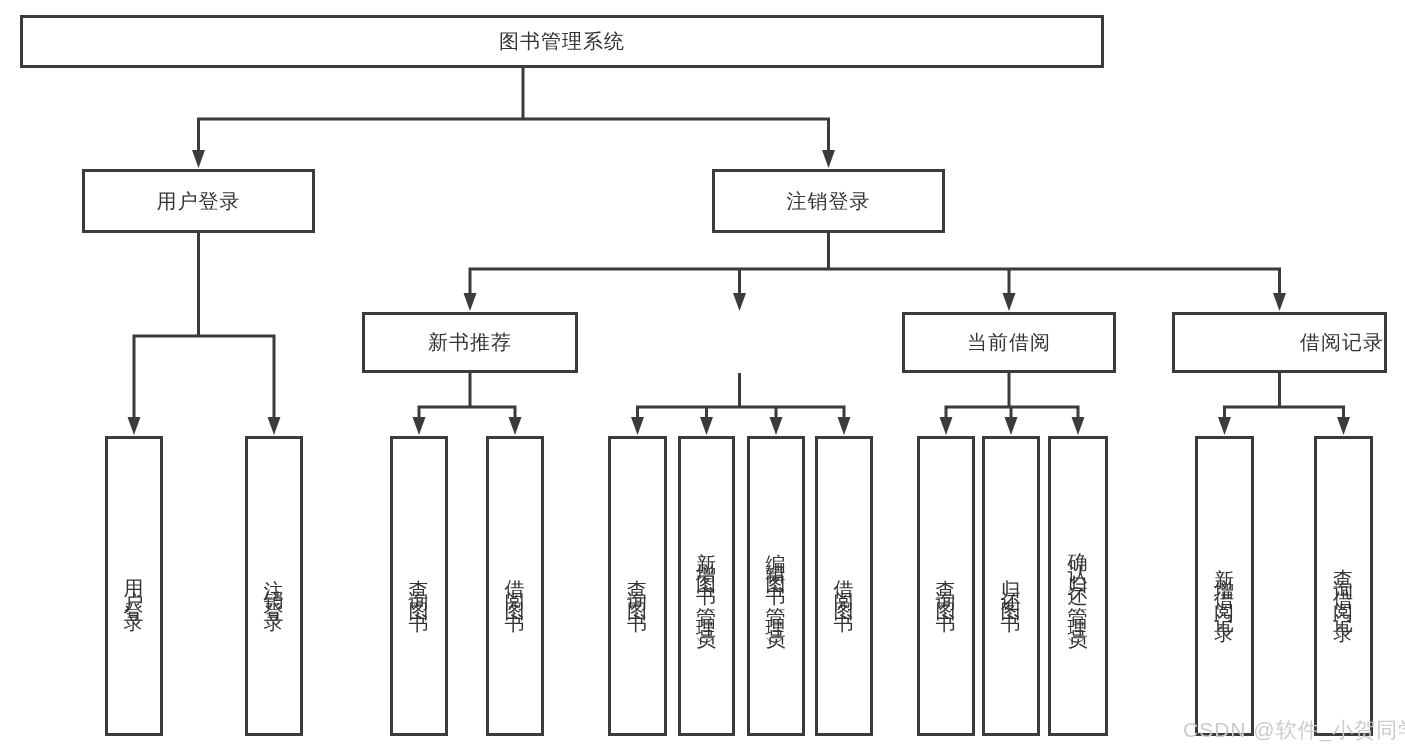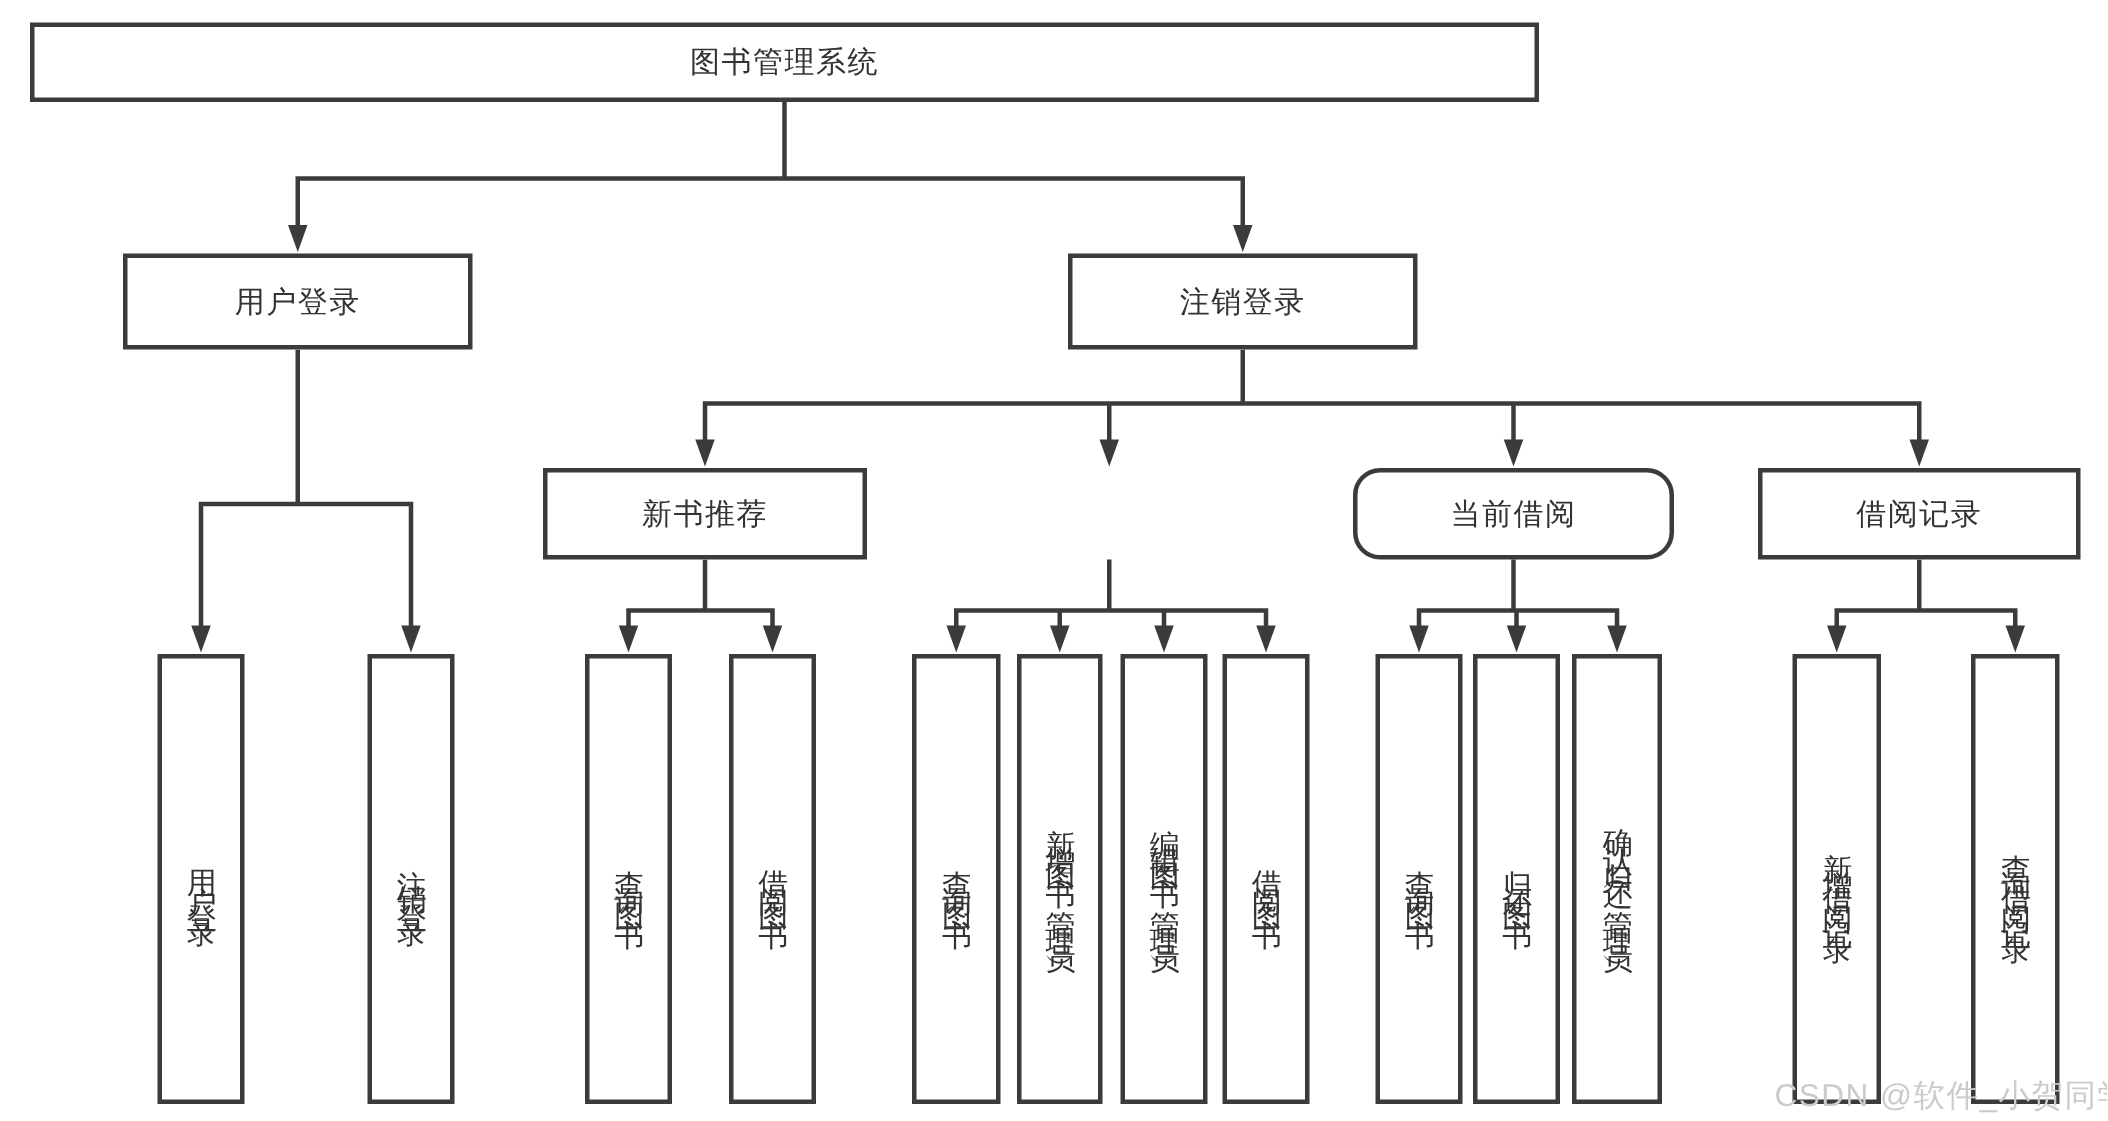--- a/index.html
+++ b/index.html
@@ -41,27 +41,27 @@
   .v-label {
     writing-mode: vertical-rl;
     text-orientation: mixed;
     font-size: 20px;
     letter-spacing: 11px;
     line-height: 1;
     white-space: nowrap;
     color: #333333;
   }
   
-  .n-root   { left: 20px;   top: 15px;  width: 1006px; height: 53px; }
+  .n-root   { left: 20px;   top: 15px;  width: 1084px; height: 53px; }
   .n-login  { left: 82px;   top: 169px; width: 233px;  height: 64px; }
   .n-mgmt   { left: 712px;  top: 169px; width: 233px;  height: 64px; }
   .n-newb   { left: 362px;  top: 312px; width: 216px;  height: 61px; }
   .n-borrow { left: 632px;  top: 312px; width: 215px;  height: 61px; }
-  .n-cur    { left: 902px;  top: 312px; width: 214px;  height: 61px; border-radius: 18px; }
-  .n-rec    { left: 1172px; top: 312px; width: 215px;  height: 61px; }
+  .n-cur    { left: 902px;  top: 312px; width: 214px;  height: 61px; }
+  .n-rec    { left: 1172px; top: 312px; width: 215px;  height: 61px; justify-content: flex-end; }
   .leaf     { top: 436px; height: 300px; }
   .lf-1  { left: 105px;  width: 58px; }
   .lf-2  { left: 245px;  width: 58px; }
   .lf-3  { left: 390px;  width: 58px; }
   .lf-4  { left: 486px;  width: 58px; }
   .lf-5  { left: 608px;  width: 59px; }
   .lf-6  { left: 678px;  width: 57px; }
   .lf-7  { left: 747px;  width: 58px; }
   .lf-8  { left: 815px;  width: 58px; }
   .lf-9  { left: 917px;  width: 58px; }

